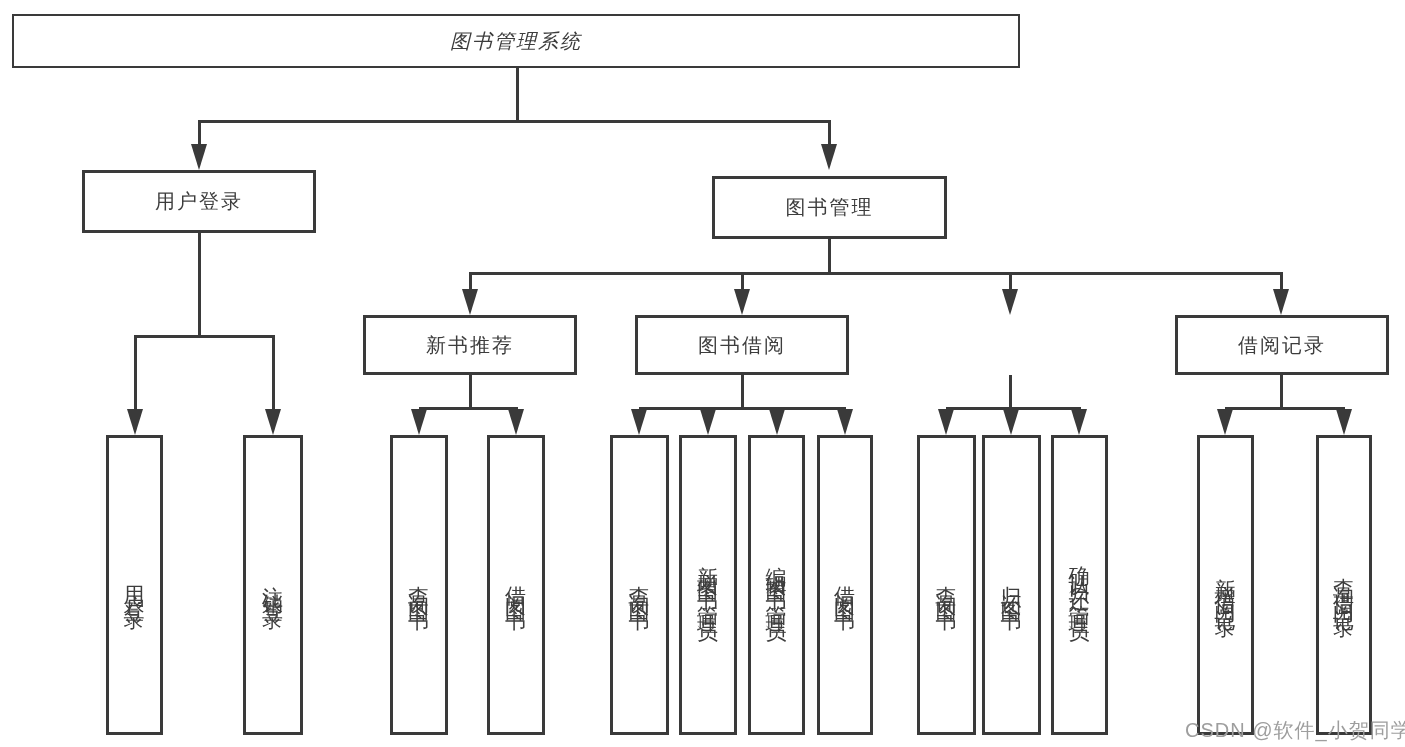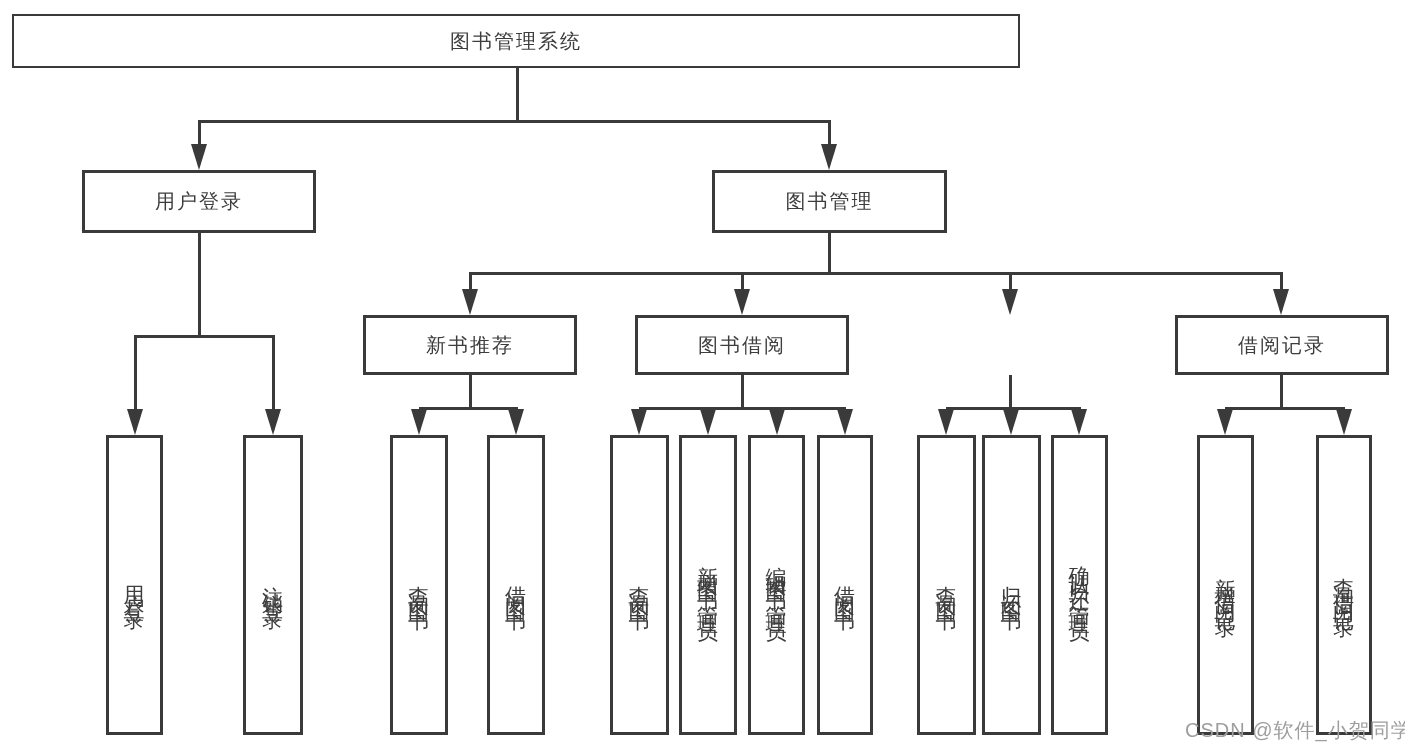--- a/index.html
+++ b/index.html
@@ -23,21 +23,21 @@
     background:#fff;
     border:3px solid var(--line);
     display:flex;
     align-items:center;
     justify-content:center;
     font-size:20px;
     letter-spacing:2px;
     color:var(--text);
     z-index:2;
   }
-  .box.root{border-width:2px;font-size:20px;}
+  .box.root{border-width:2px;font-size:20px;font-style:italic;}
   .vlabel{
     writing-mode:vertical-rl;
     text-orientation:mixed;
     font-size:21px;
     letter-spacing:8px;
     line-height:1;
     white-space:nowrap;
   }
   .vline{position:absolute;width:3px;background:var(--line);z-index:1;}
   .hline{position:absolute;height:3px;background:var(--line);z-index:1;}
@@ -65,21 +65,21 @@
   <div class="box root" style="left:12px;top:14px;width:1008px;height:54px">图书管理系统</div>
 
   <div class="vline" style="left:516px;top:68px;height:54px"></div>
   <div class="hline" style="left:198px;top:120px;width:633px"></div>
   <div class="vline" style="left:198px;top:120px;height:26px"></div>
   <div class="tri" style="left:191px;top:144px"></div>
   <div class="vline" style="left:828px;top:120px;height:26px"></div>
   <div class="tri" style="left:821px;top:144px"></div>
 
   <div class="box" style="left:82px;top:170px;width:234px;height:63px">用户登录</div>
-  <div class="box" style="left:712px;top:170px;width:235px;height:63px">图书管理</div>
+  <div class="box" style="left:712px;top:176px;width:235px;height:63px">图书管理</div>
 
   <div class="vline" style="left:198px;top:233px;height:105px"></div>
   <div class="hline" style="left:134px;top:335px;width:141px"></div>
   <div class="vline" style="left:134px;top:335px;height:76px"></div>
   <div class="tri" style="left:127px;top:409px"></div>
   <div class="vline" style="left:272px;top:335px;height:76px"></div>
   <div class="tri" style="left:265px;top:409px"></div>
 
   <div class="vline" style="left:828px;top:233px;height:42px"></div>
   <div class="hline" style="left:469px;top:272px;width:814px"></div>

